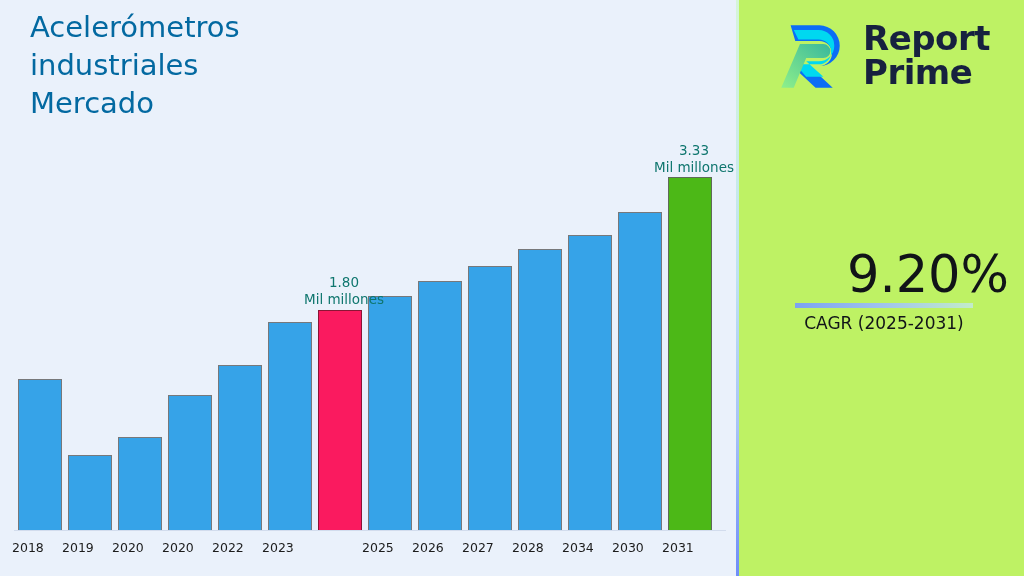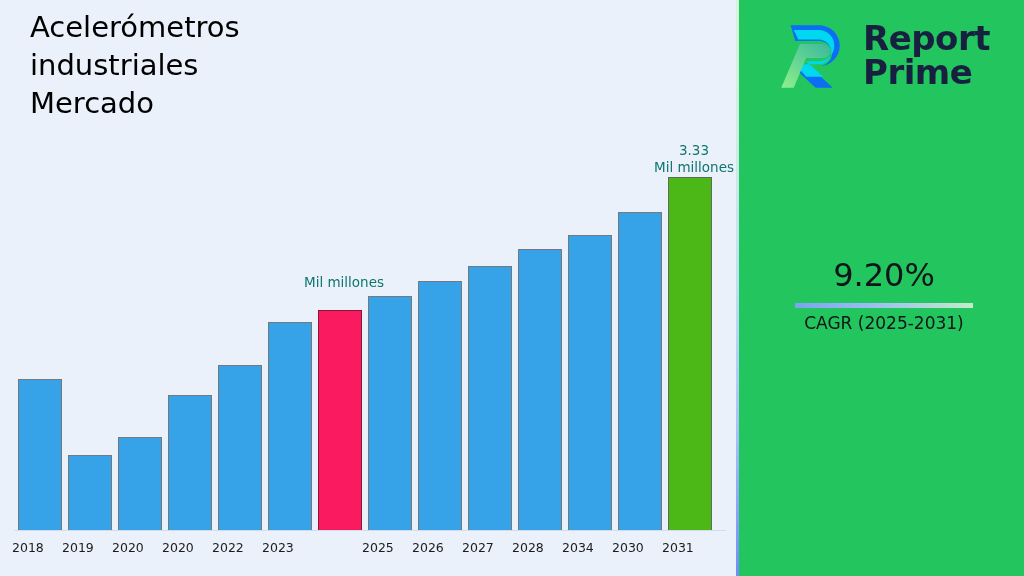--- a/index.html
+++ b/index.html
@@ -27,21 +27,21 @@
     left: 0; top: 0;
     width: 736px; height: 576px;
   }
 
   #chart-title {
     position: absolute;
     left: 30px; top: 8px;
     width: 420px;
     font-size: 29px;
     line-height: 38px;
-    color: #000000;
+    color: #0369a1;
     font-weight: 400;
     white-space: pre-line;
   }
 
   #plot {
     position: absolute;
     left: 0; top: 0;
     width: 736px; height: 576px;
   }
 
@@ -90,21 +90,21 @@
     left: 736px; top: 0;
     width: 3px; height: 576px;
     background: linear-gradient(to bottom, #d6f5d9 0%, #cdeee4 22%, #bfe2f2 48%, #a8c4f7 74%, #6f8ef8 100%);
   }
 
   
   #right-panel {
     position: absolute;
     left: 739px; top: 0;
     width: 285px; height: 576px;
-    background: #22c55e;
+    background: #bef264;
   }
 
   #logo-block {
     position: absolute;
     left: 36px; top: 12px;
     width: 240px; height: 86px;
     display: flex;
     align-items: center;
     gap: 10px;
   }
@@ -121,24 +121,25 @@
     white-space: pre-line;
   }
 
   #cagr-block {
     position: absolute;
     left: 20px; top: 252px;
     width: 250px;
     text-align: center;
   }
   #cagr-value {
-    font-size: 32px;
+    font-size: 51px;
     line-height: 46px;
     color: #111418;
     font-weight: 400;
+    text-align: right;
   }
   #cagr-divider {
     margin: 5px auto 4px auto;
     width: 178px;
     height: 5px;
     background: linear-gradient(to right, #7ba3f0 0%, #9dc0ef 45%, #c3ecc9 100%);
   }
   #cagr-caption {
     font-size: 17px;
     line-height: 22px;
@@ -181,20 +182,21 @@
         <div class="tick-label" style="left: 462px; width: 56px;">2027</div>
         <div class="bar blue" style="left: 518px; top: 249px; width: 44px; height: 281px;"></div>
         <div class="tick-label" style="left: 512px; width: 56px;">2028</div>
         <div class="bar blue" style="left: 568px; top: 235px; width: 44px; height: 295px;"></div>
         <div class="tick-label" style="left: 562px; width: 56px;">2034</div>
         <div class="bar blue" style="left: 618px; top: 212px; width: 44px; height: 318px;"></div>
         <div class="tick-label" style="left: 612px; width: 56px;">2030</div>
         <div class="bar green" style="left: 668px; top: 177px; width: 44px; height: 353px;"></div>
         <div class="tick-label" style="left: 662px; width: 56px;">2031</div>
         <div class="value-label" style="left: 264px; top: 274px; width: 160px;">
+          <span class="vl-num">1.80</span>
           <span class="vl-unit">Mil millones</span>
         </div>
         <div class="value-label" style="left: 614px; top: 142px; width: 160px;">
           <span class="vl-num">3.33</span>
           <span class="vl-unit">Mil millones</span>
         </div>
       </div>
   </div>
 
   <div id="panel-divider"></div>

